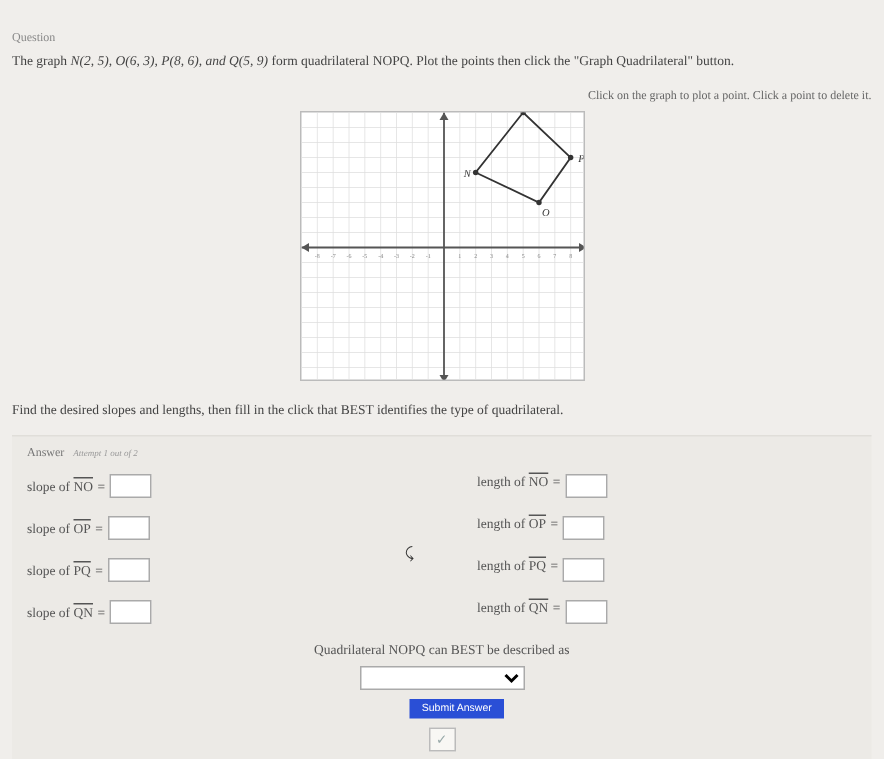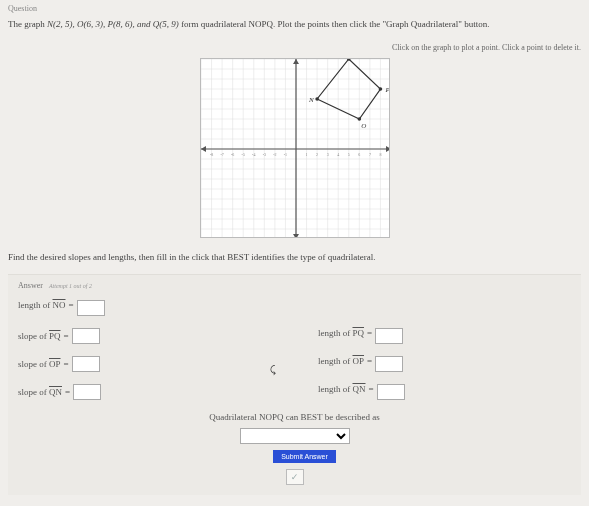--- a/index.html
+++ b/index.html
@@ -7,21 +7,21 @@
     font-family: Georgia, 'Times New Roman', serif;
     background: #f0eeeb;
     color: #555;
     font-size: 9px;
     width: 589px;
     height: 506px;
     overflow: hidden;
     position: relative;
     padding: 0 8px;
   }
-  .question-label { color: #888; font-size: 8px; padding-top: 4px; }
+  .question-label { color: #888; font-size: 8px; padding-top: 20px; }
   .prompt { margin: 6px 0 8px 0; font-size: 9px; color: #444; line-height: 1.3; }
   .prompt .math { font-style: italic; margin-top: 42px; }
   .hint { text-align: right; font-size: 8px; color: #666; margin-bottom: 6px; margin-top: 12px; }
   .graph-wrap { display: flex; justify-content: center; margin-bottom: 14px; }
   .graph-svg { background: #fff; border: 1px solid #bbb; }
   .instr2 { font-size: 9px; color: #444; margin: 6px 0 12px 0; }
   .answer-block { background: #eceae6; padding: 6px 10px 10px 10px; border-top: 1px solid #e0ded9; }
   .answer-head { font-size: 8px; color: #777; margin-bottom: 10px; }
   .answer-head .attempt { font-size: 6px; color: #999; font-style: italic; margin-left: 4px; }
   .row { display: flex; align-items: center; margin-bottom: 12px; }
@@ -142,44 +142,48 @@
 
 <div class="instr2">Find the desired slopes and lengths, then fill in the click that BEST identifies the type of quadrilateral.</div>
 
 <div class="answer-block">
   <div class="answer-head">
     <span>Answer</span>
     <span class="attempt">Attempt 1 out of 2</span>
   </div>
 
   <div class="row">
+    <div class="col-left">
+      <span class="lbl"><span>slope of </span><span class="seg">NO</span><span class="eq">=</span></span>
+      <input class="inp" style="">
+    </div>
     <div class="col-right">
       <span class="lbl"><span>length of </span><span class="seg">NO</span><span class="eq">=</span></span>
       <input class="inp" style="">
     </div>
   </div>
 
   <div class="row">
     <div class="col-left">
+      <span class="lbl"><span>slope of </span><span class="seg">OP</span><span class="eq">=</span></span>
+      <input class="inp" style="">
+    </div>
+    <div class="col-right">
+      <span class="lbl"><span>length of </span><span class="seg">OP</span><span class="eq">=</span></span>
+      <input class="inp" style="">
+    </div>
+  </div>
+
+  <div class="row">
+    <div class="col-left">
       <span class="lbl"><span>slope of </span><span class="seg">PQ</span><span class="eq">=</span></span>
       <input class="inp" style="">
     </div>
     <div class="col-right">
       <span class="lbl"><span>length of </span><span class="seg">PQ</span><span class="eq">=</span></span>
-      <input class="inp" style="">
-    </div>
-  </div>
-
-  <div class="row">
-    <div class="col-left">
-      <span class="lbl"><span>slope of </span><span class="seg">OP</span><span class="eq">=</span></span>
-      <input class="inp" style="">
-    </div>
-    <div class="col-right">
-      <span class="lbl"><span>length of </span><span class="seg">OP</span><span class="eq">=</span></span>
       <input class="inp" style="">
     </div>
   </div>
 
   <div class="row">
     <div class="col-left">
       <span class="lbl"><span>slope of </span><span class="seg">QN</span><span class="eq">=</span></span>
       <input class="inp" style="">
     </div>
     <div class="col-right">

